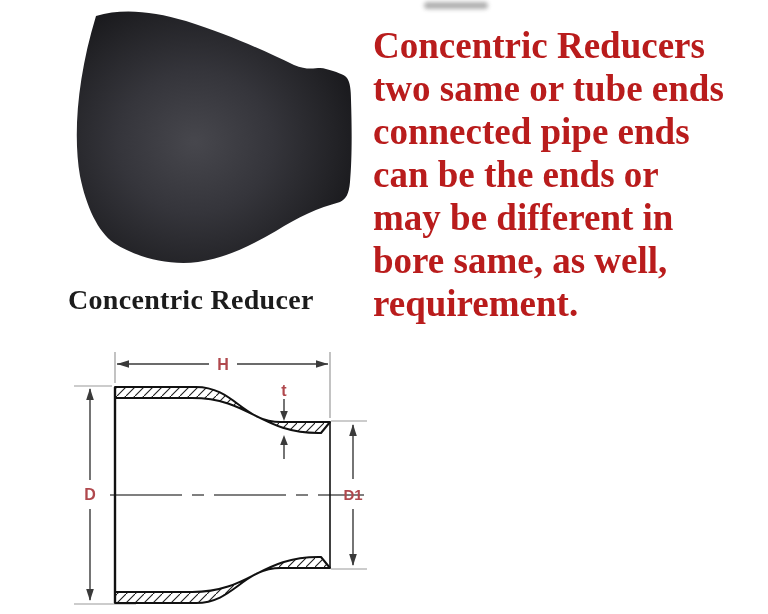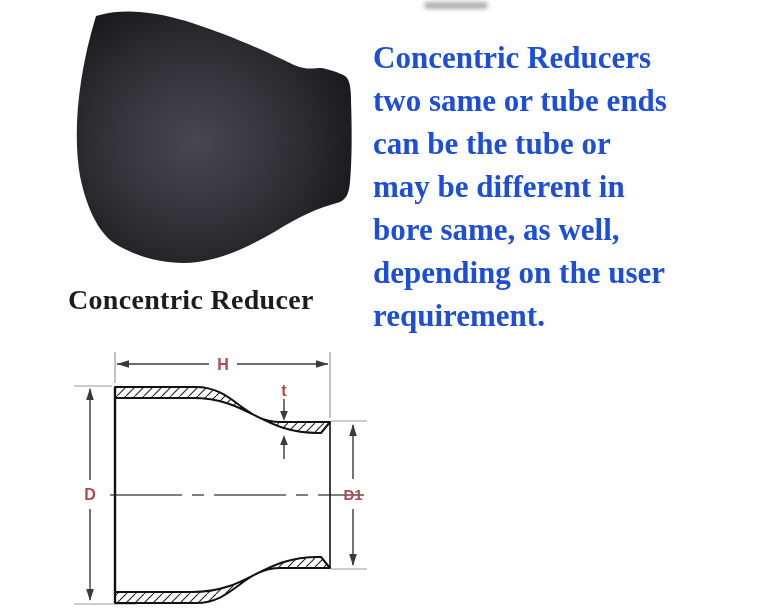--- a/index.html
+++ b/index.html
@@ -7,23 +7,23 @@
   .page{position:relative;width:768px;height:614px;background:#ffffff;overflow:hidden;}
 
   .photo-svg{position:absolute;left:50px;top:0;width:315px;height:290px;}
   .smudge{position:absolute;left:424px;top:2px;width:64px;height:7px;background:#6e6e6e;
           opacity:.55;border-radius:4px;filter:blur(2px);}
 
   .caption{position:absolute;left:68px;top:284px;width:320px;
            font-family:Liberation Serif, serif;font-weight:bold;font-size:28px;
            letter-spacing:.3px;color:#1c1c1c;white-space:nowrap;}
 
-  .description{position:absolute;left:373px;top:36px;width:392px;
+  .description{position:absolute;left:373px;top:24px;width:392px;
                font-family:"Liberation Serif",serif;font-weight:bold;
-               font-size:31px;line-height:43px;color:#1d4ed8;}
+               font-size:37px;line-height:43px;color:#b91c1c;}
   .description .line{white-space:nowrap;}
 
   .diagram-svg{position:absolute;left:55px;top:340px;width:325px;height:274px;}
   .dim-label{font-family:"Liberation Sans",sans-serif;font-weight:bold;fill:#b0484d;}
 </style>
 </head>
 <body>
 
 <div class="page">
 
@@ -51,24 +51,24 @@
          C 73,136 77,78 96,16 Z" fill="url(#bodyGrad)"></path>
   </svg>
 
   <div class="smudge"></div>
 
   <div class="caption">Concentric Reducer</div>
 
   <div class="description">
     <div class="line">Concentric Reducers</div>
     <div class="line">two same or tube ends</div>
-    <div class="line">can be the tube or</div>
+    <div class="line">connected pipe ends</div>
+    <div class="line">can be the ends or</div>
     <div class="line">may be different in</div>
     <div class="line">bore same, as well,</div>
-    <div class="line">depending on the user</div>
     <div class="line">requirement.</div>
   </div>
 
   <svg class="diagram-svg" viewBox="55 340 325 274" xmlns="http://www.w3.org/2000/svg">
     <defs>
       <pattern id="hatch" width="9" height="9" patternUnits="userSpaceOnUse">
         <path d="M0,9 L9,0" stroke="#1a1a1a" stroke-width="1.1"></path>
       </pattern>
     </defs>
 

